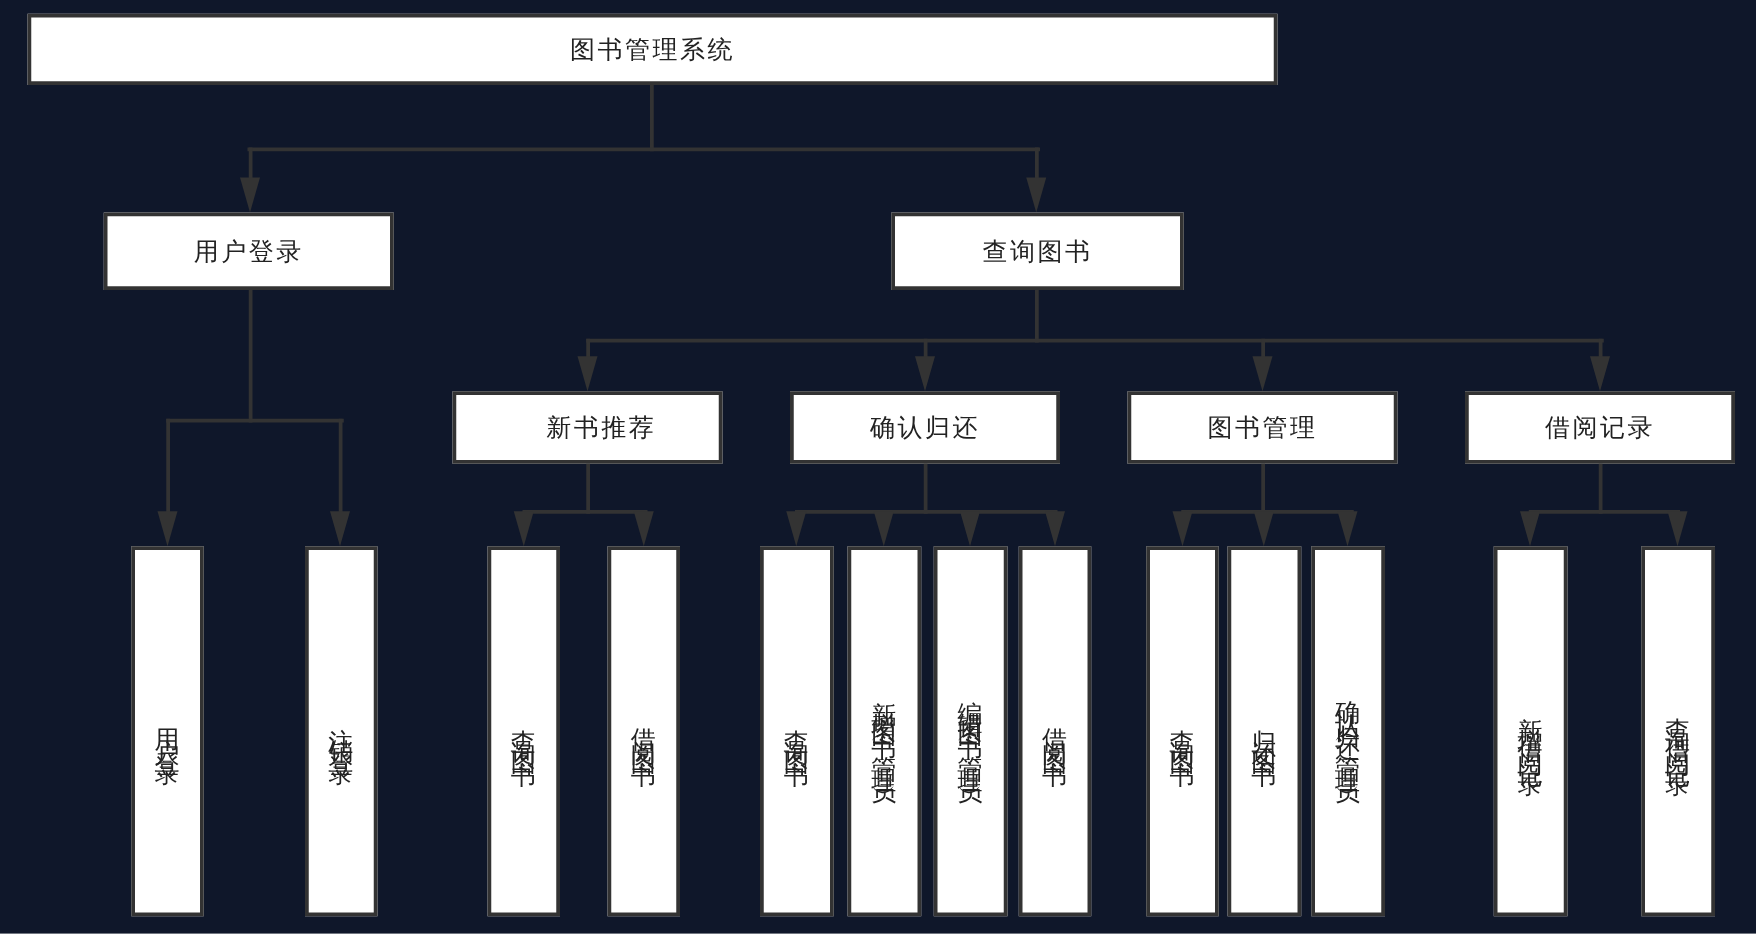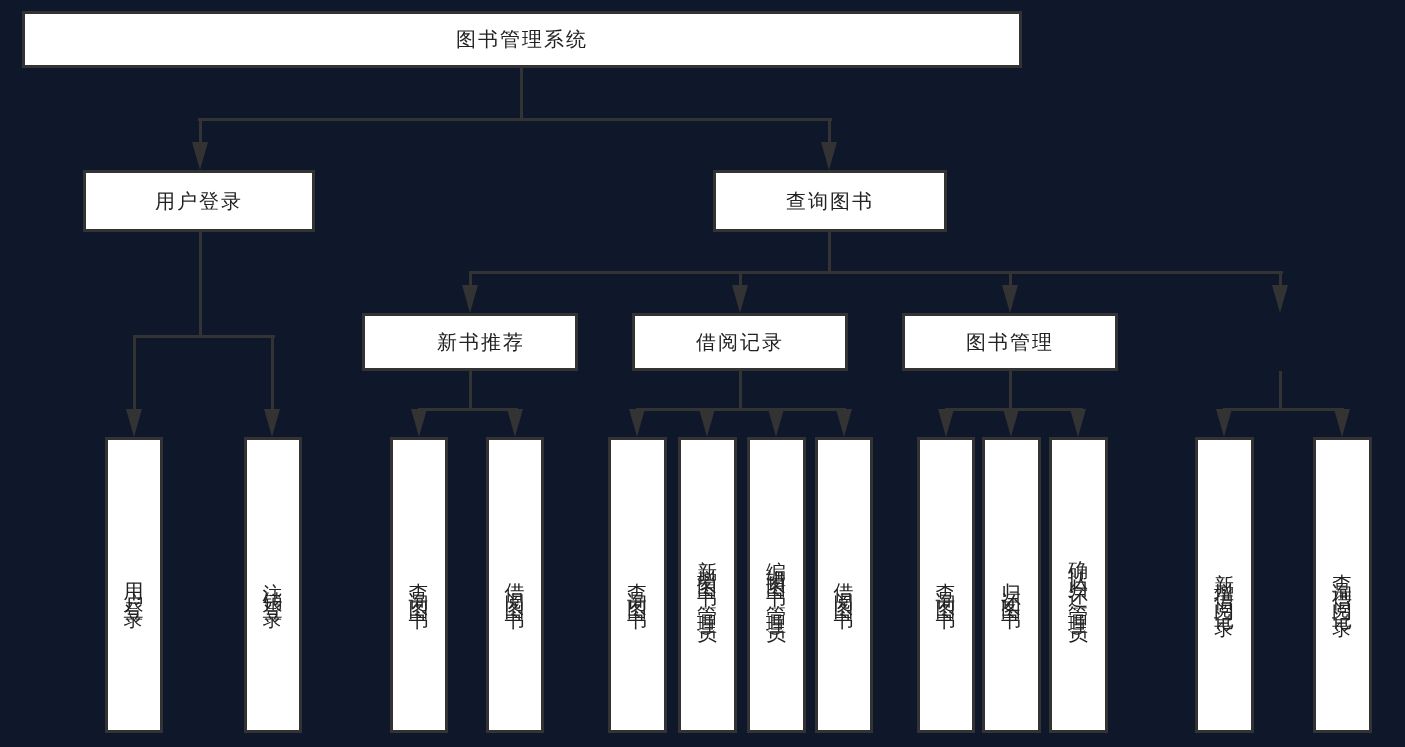--- a/index.html
+++ b/index.html
@@ -74,24 +74,27 @@
   <div class="arrow" style="left:732px;top:285px;"></div>
   <div class="vline" style="left:1009px;top:271px;width:3px;height:17px;"></div>
   <div class="arrow" style="left:1002px;top:285px;"></div>
   <div class="vline" style="left:1279px;top:271px;width:3px;height:17px;"></div>
   <div class="arrow" style="left:1272px;top:285px;"></div>
 
   <div class="box" style="left:362px;top:313px;width:216px;height:58px;padding-left:22px;">
     <span>新书推荐</span>
   </div>
   <div class="box" style="left:632px;top:313px;width:216px;height:58px;">
-    <span>借阅记录</span>
+    <span>确认归还</span>
   </div>
   <div class="box" style="left:902px;top:313px;width:216px;height:58px;">
     <span>图书管理</span>
+  </div>
+  <div class="box" style="left:1172px;top:313px;width:216px;height:58px;">
+    <span>借阅记录</span>
   </div>
 
   <div class="vline" style="left:469px;top:371px;width:3px;height:40px;"></div>
   <div class="hline" style="left:418px;top:408px;width:100px;height:3px;"></div>
   <div class="arrow" style="left:411px;top:409px;"></div>
   <div class="arrow" style="left:507px;top:409px;"></div>
 
   <div class="vline" style="left:739px;top:371px;width:3px;height:40px;"></div>
   <div class="hline" style="left:636px;top:408px;width:210px;height:3px;"></div>
   <div class="arrow" style="left:629px;top:409px;"></div>

